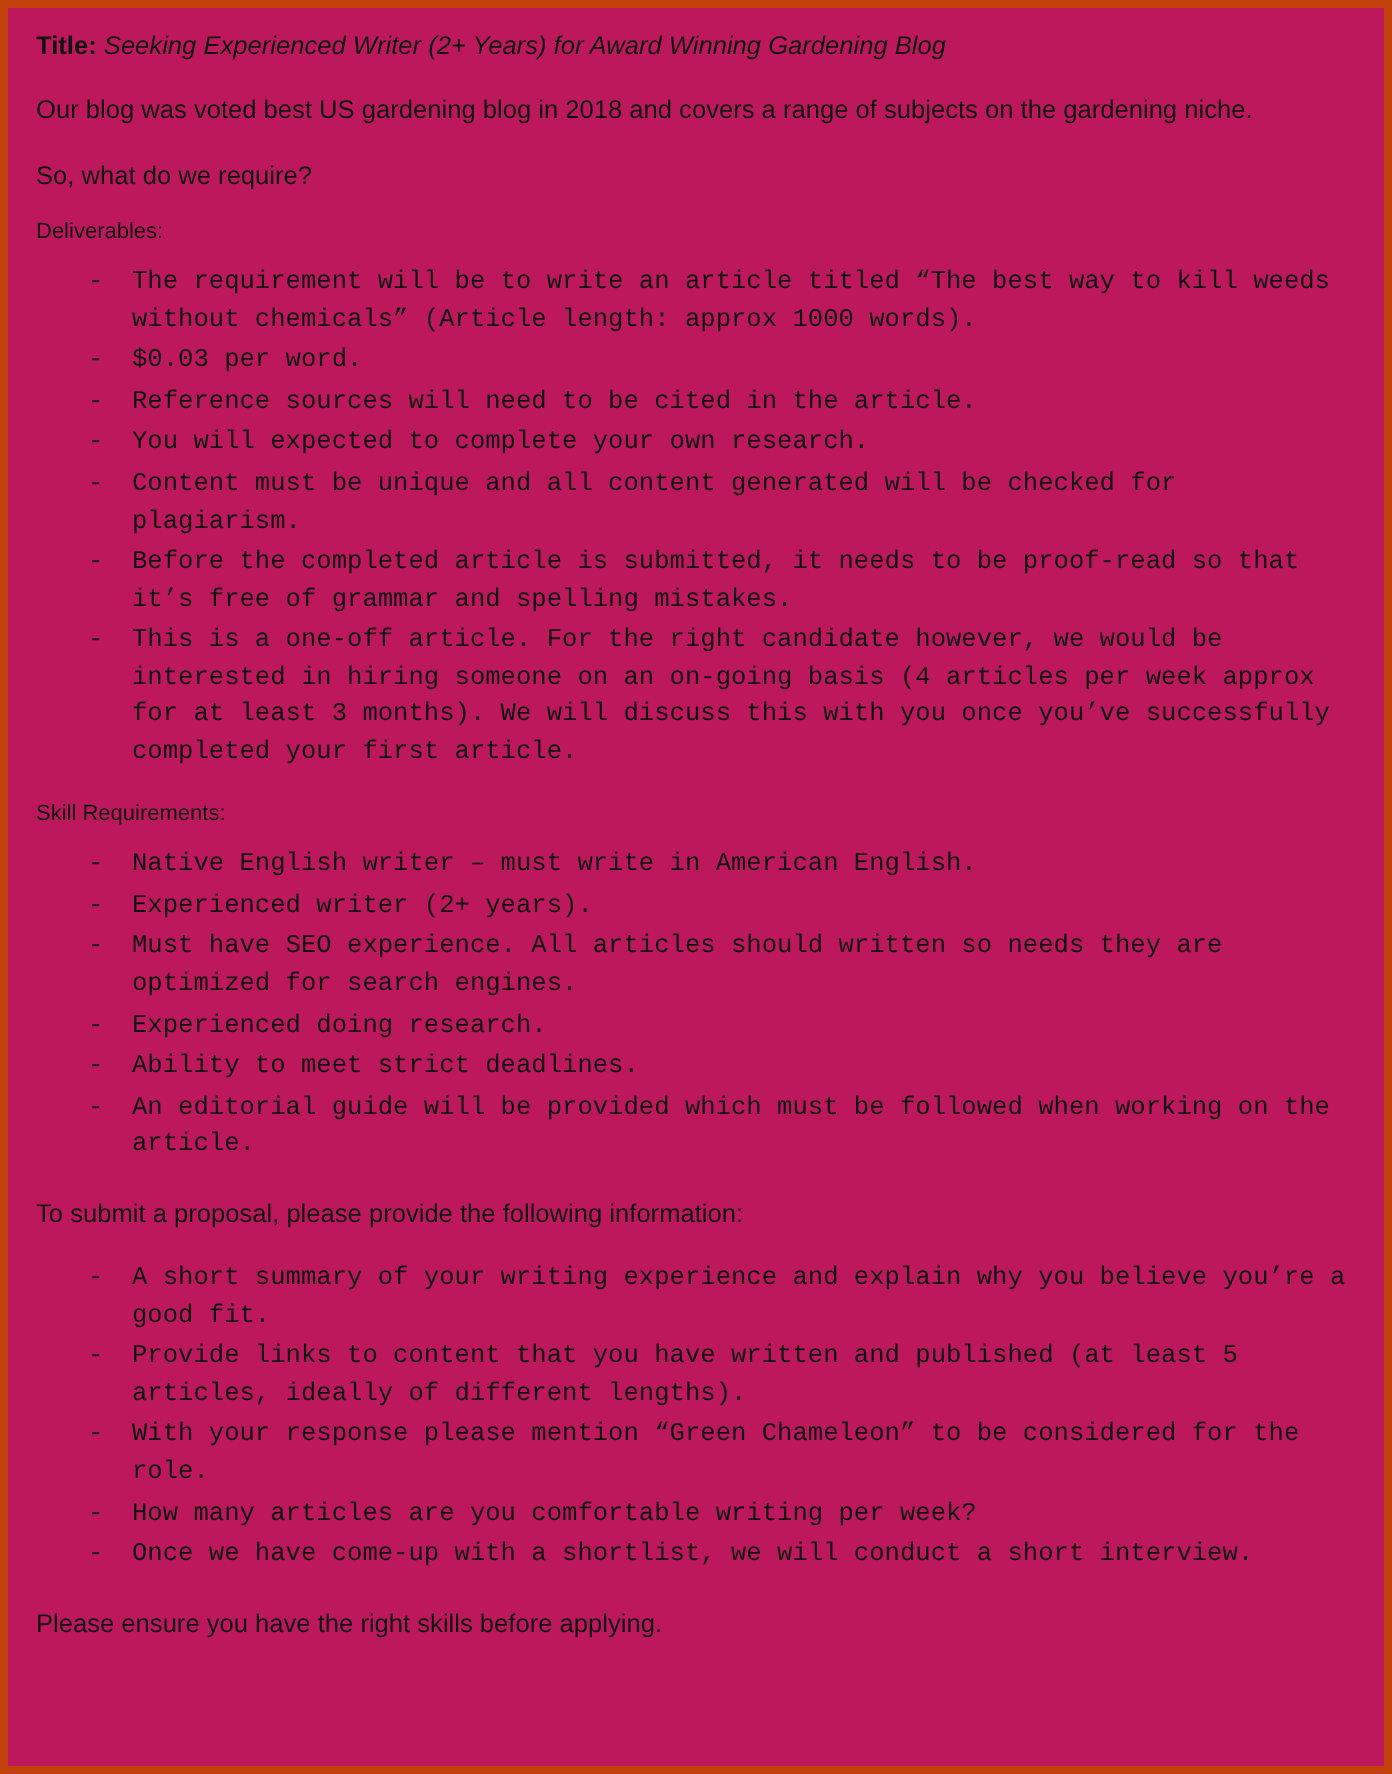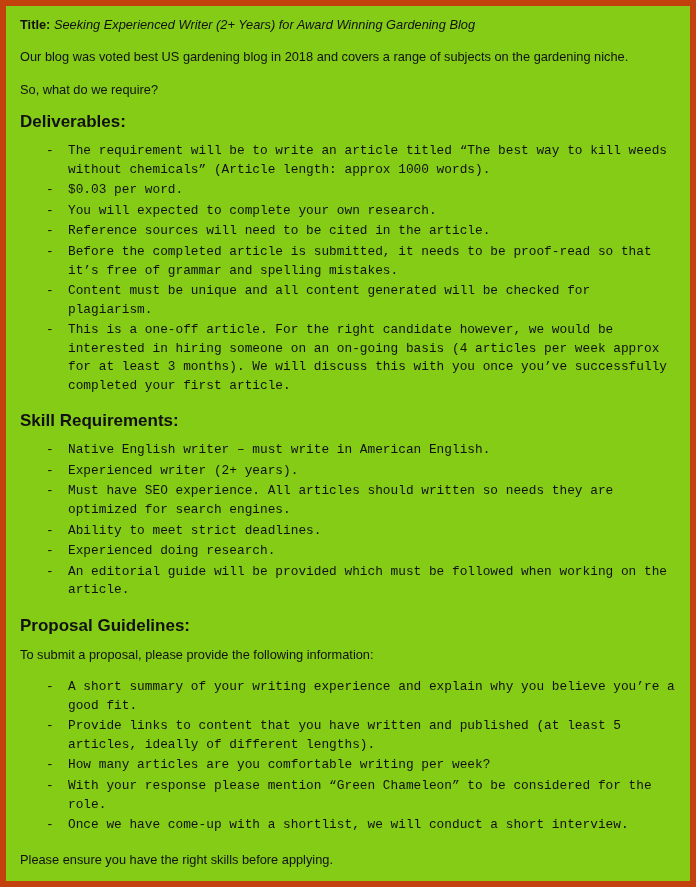--- a/index.html
+++ b/index.html
@@ -9,22 +9,22 @@
   }
   body {
     width: 696px;
     height: 887px;
     font-family: "Liberation Sans", sans-serif;
   }
   .doc {
     box-sizing: border-box;
     width: 696px;
     height: 887px;
-    background: #84cc16;
-    border: 6px solid #c2410c;
+    background: #be185d;
+    border: 4px solid #c2410c;
     padding: 10px 14px 10px 14px;
     overflow: hidden;
   }
   .line {
     font-size: 12.8px;
     color: #111111;
     line-height: 1.42;
     margin: 0;
   }
   .title-line {
@@ -39,22 +39,22 @@
   .para {
     margin: 0 0 14px 0;
     font-size: 12.8px;
     line-height: 1.45;
     color: #111111;
   }
   .para.tight {
     margin-bottom: 13px;
   }
   .section-head {
-    font-weight: bold;
-    font-size: 17px;
+    font-weight: normal;
+    font-size: 11px;
     color: #111111;
     margin: 0 0 10px 0;
   }
   .bullets {
     list-style: none;
     margin: 0 0 16px 0;
     padding: 0 0 0 26px;
   }
   .bullets li {
     position: relative;
@@ -87,47 +87,46 @@
   </p>
 
   <p class="para">Our blog was voted best US gardening blog in 2018 and covers a range of subjects on the gardening niche.</p>
   <p class="para tight">So, what do we require?</p>
 
   <div>
     <p class="section-head">Deliverables:</p>
     <ul class="bullets">
       <li>The requirement will be to write an article titled “The best way to kill weeds without chemicals” (Article length: approx 1000 words).</li>
       <li>$0.03 per word.</li>
+      <li>Reference sources will need to be cited in the article.</li>
       <li>You will expected to complete your own research.</li>
-      <li>Reference sources will need to be cited in the article.</li>
+      <li>Content must be unique and all content generated will be checked for plagiarism.</li>
       <li>Before the completed article is submitted, it needs to be proof-read so that it’s free of grammar and spelling mistakes.</li>
-      <li>Content must be unique and all content generated will be checked for plagiarism.</li>
       <li>This is a one-off article. For the right candidate however, we would be interested in hiring someone on an on-going basis (4 articles per week approx for at least 3 months). We will discuss this with you once you’ve successfully completed your first article.</li>
     </ul>
   </div>
 
   <div>
     <p class="section-head">Skill Requirements:</p>
     <ul class="bullets">
       <li>Native English writer – must write in American English.</li>
       <li>Experienced writer (2+ years).</li>
       <li>Must have SEO experience. All articles should written so needs they are optimized for search engines.</li>
+      <li>Experienced doing research.</li>
       <li>Ability to meet strict deadlines.</li>
-      <li>Experienced doing research.</li>
       <li>An editorial guide will be provided which must be followed when working on the article.</li>
     </ul>
   </div>
 
   <div>
-    <p class="section-head">Proposal Guidelines:</p>
     <p class="para">To submit a proposal, please provide the following information:</p>
     <ul class="bullets">
       <li>A short summary of your writing experience and explain why you believe you’re a good fit.</li>
       <li>Provide links to content that you have written and published (at least 5 articles, ideally of different lengths).</li>
+      <li>With your response please mention “Green Chameleon” to be considered for the role.</li>
       <li>How many articles are you comfortable writing per week?</li>
-      <li>With your response please mention “Green Chameleon” to be considered for the role.</li>
       <li>Once we have come-up with a shortlist, we will conduct a short interview.</li>
     </ul>
   </div>
 
   <p class="para final">Please ensure you have the right skills before applying.</p>
 
 </div>
 
 </body></html>

